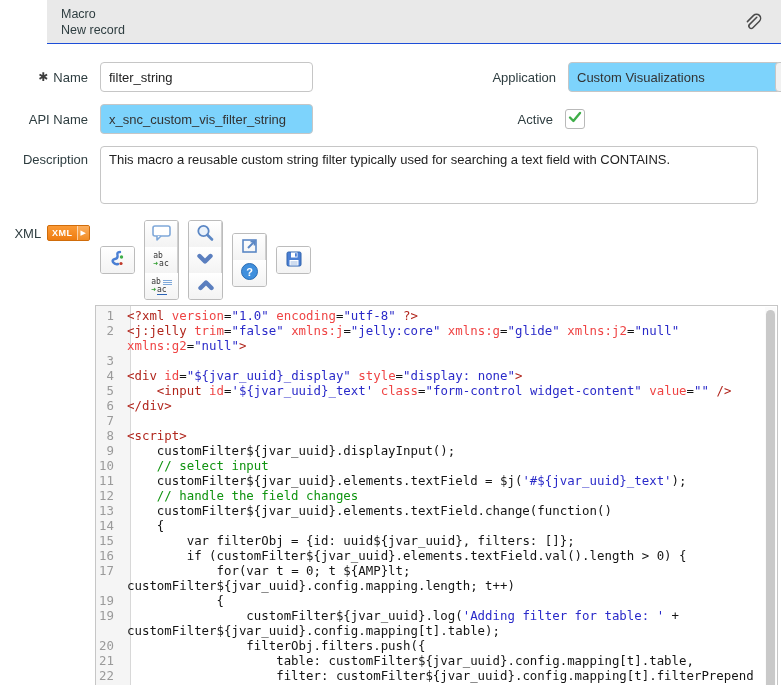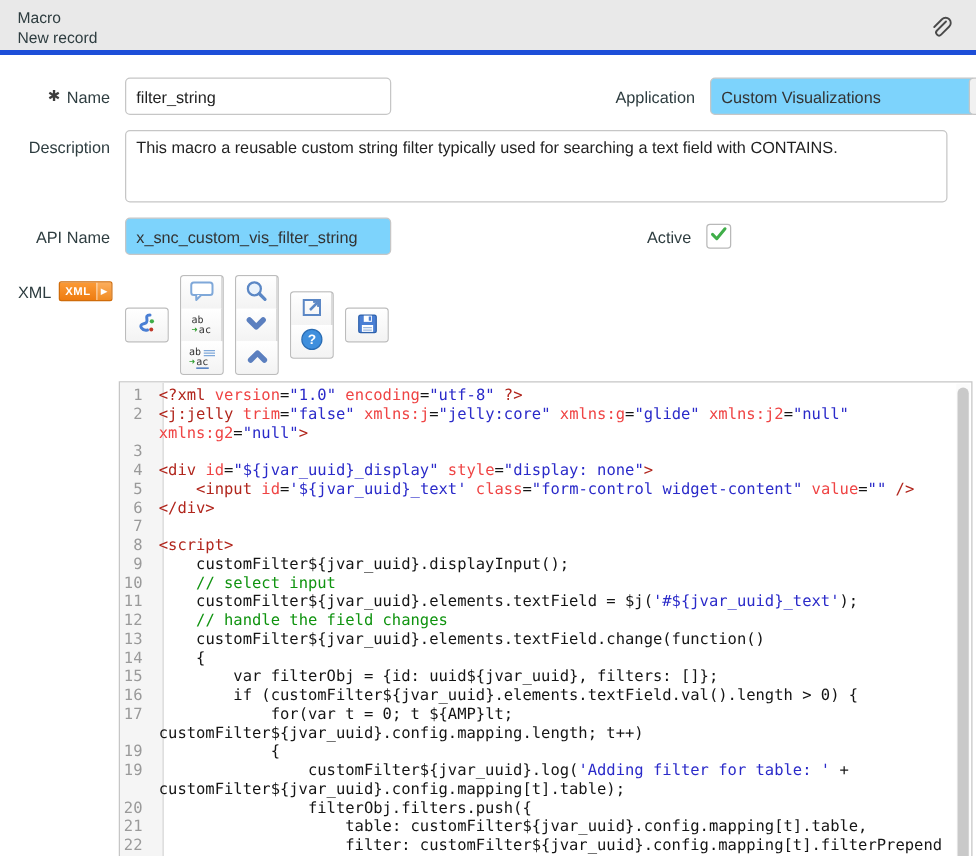--- a/index.html
+++ b/index.html
@@ -1,22 +1,22 @@
 <!DOCTYPE html>
 <html><head>
 <meta charset="utf-8">
 <style>
   * { box-sizing: border-box; margin: 0; padding: 0; }
   html, body { width: 781px; height: 685px; overflow: hidden; background: #fff;
     font-family: "Liberation Sans", sans-serif; color: #2e3d40; }
 
   
-  .hdr { height: 44px; background: #e9e9e9; border-bottom: 4px solid #1d4ed8;
+  .hdr { height: 44px; background: #e9e9e9; border-bottom: 1px solid #1d4ed8;
     display: flex; align-items: flex-start; justify-content: space-between;
-    padding: 6px 18px 0 14px; }
+    padding: 6px 18px 0 14px; margin-left: 47px; }
   .hdr-titles div { font-size: 12.5px; line-height: 16px; color: #2e3d40; }
   .clip-btn { margin-top: 6px; cursor: pointer; }
 
   
   .form { padding-top: 18px; position: relative; }
   .frow { display: flex; align-items: center; margin-bottom: 12px; position: relative; }
   .lblbox { width: 88px; flex: none; text-align: right; font-size: 13px;
     color: #2e3d40; display: flex; justify-content: flex-end; align-items: center; gap: 5px; }
   .gap { width: 12px; flex: none; }
   .fld { width: 213px; height: 30px; border: 1px solid #c6c6c6; border-radius: 4px;
@@ -113,43 +113,43 @@
     <div class="gap"></div>
     <input class="fld" value="filter_string" style="">
     <div class="rcell">
       <div class="lblbox rlbl">Application</div>
       <div class="gap"></div>
       <div class="fld ro">Custom Visualizations</div>
     </div>
     <div class="partial-btn"></div>
   </div>
 
-  <div class="frow desc-row">
-    <div class="lblbox">Description</div>
-    <div class="gap"></div>
-    <textarea class="desc" style="">This macro a reusable custom string filter typically used for searching a text field with CONTAINS.</textarea>
-  </div>
-
   <div class="frow">
     <div class="lblbox">API Name</div>
     <div class="gap"></div>
     <div class="fld ro">x_snc_custom_vis_filter_string</div>
     <div class="rcell" style="margin-right: 196px;">
       <div class="lblbox rlbl">Active</div>
       <div class="gap"></div>
       <div class="checkbox">
         <span>
           <svg width="16" height="16" viewBox="0 0 16 16">
             <path d="M3 8.5 L6.4 12 L13 4" fill="none" stroke="#3fae49" stroke-width="2.4" stroke-linecap="round" stroke-linejoin="round"></path>
           </svg>
         </span>
       </div>
     </div>
   </div>
 
+  <div class="frow desc-row">
+    <div class="lblbox">Description</div>
+    <div class="gap"></div>
+    <textarea class="desc" style="">This macro a reusable custom string filter typically used for searching a text field with CONTAINS.</textarea>
+  </div>
+
   <div class="xml-row">
     <div class="xml-lblbox">
       <span class="xml-lbl">XML</span>
       <span class="xml-badge">
         <span class="txt">XML</span>
         <span class="arr">▶</span>
       </span>
     </div>
     <div class="toolbar">
       <span class="tgroup">

